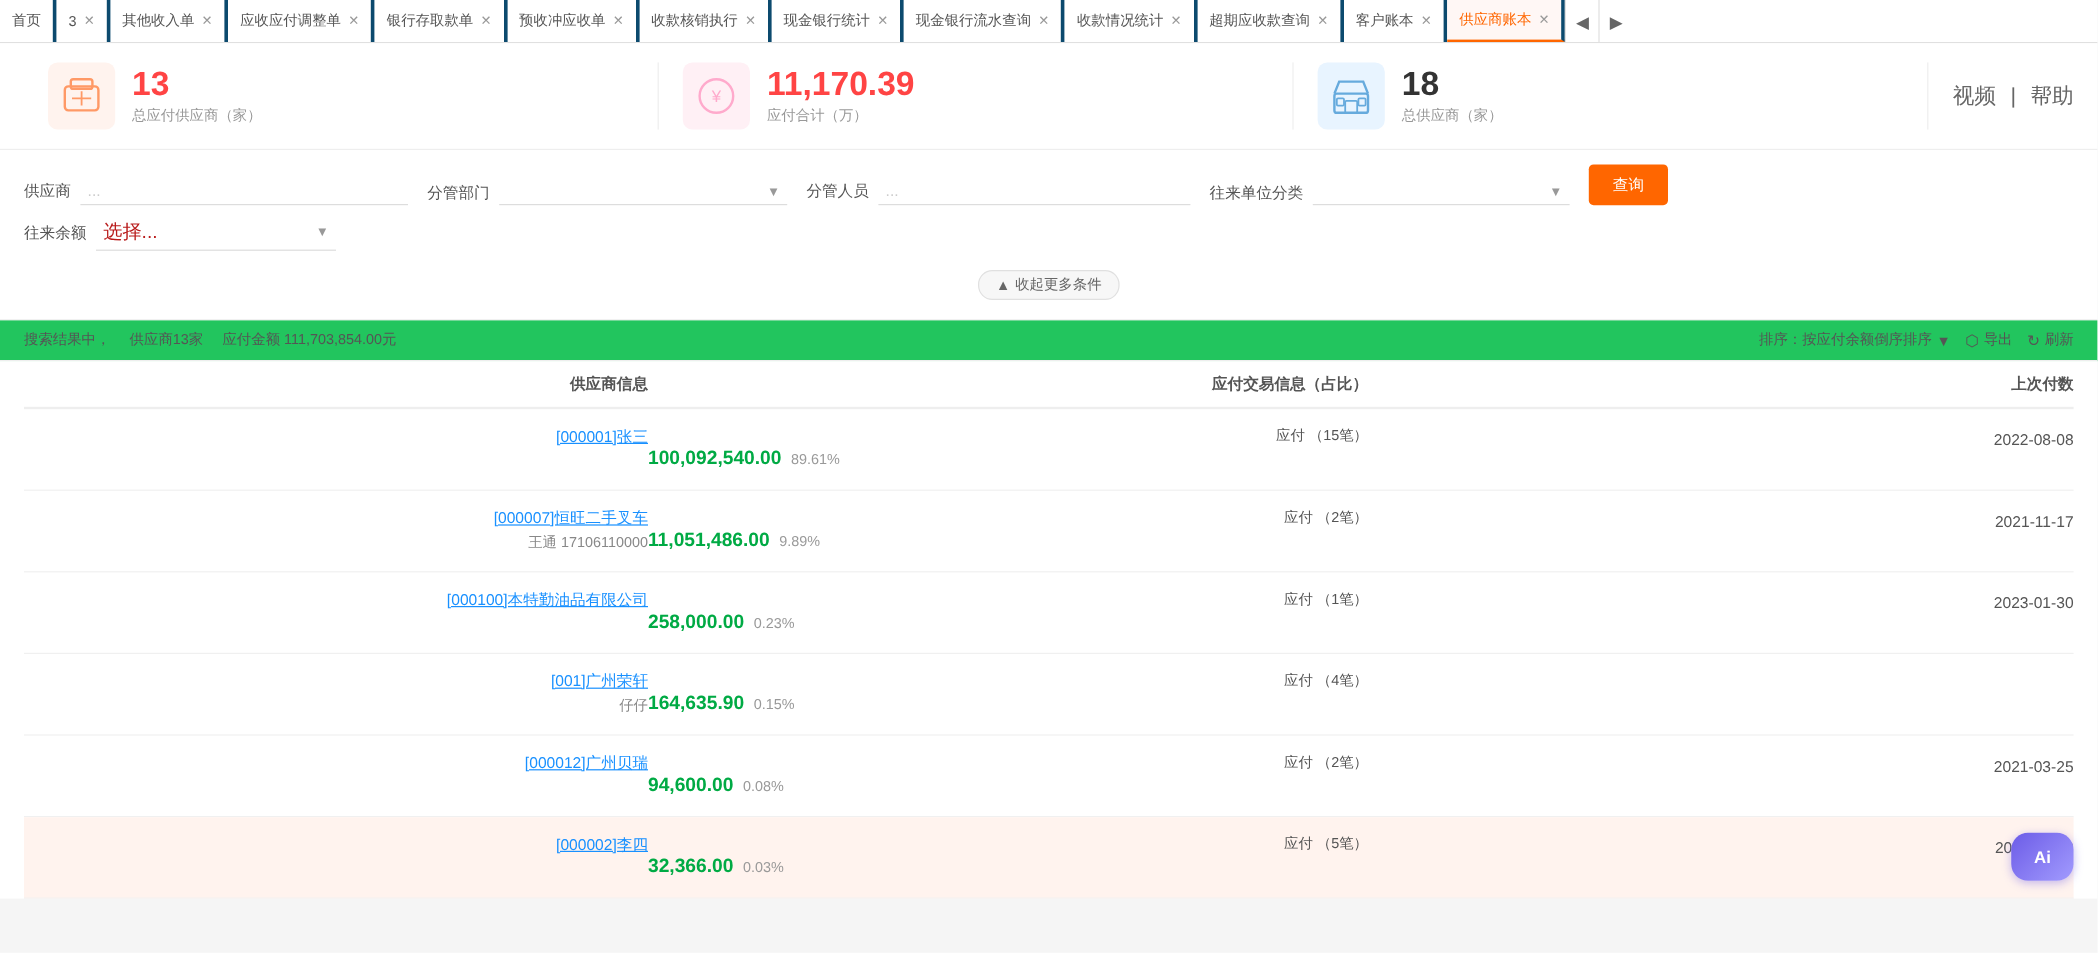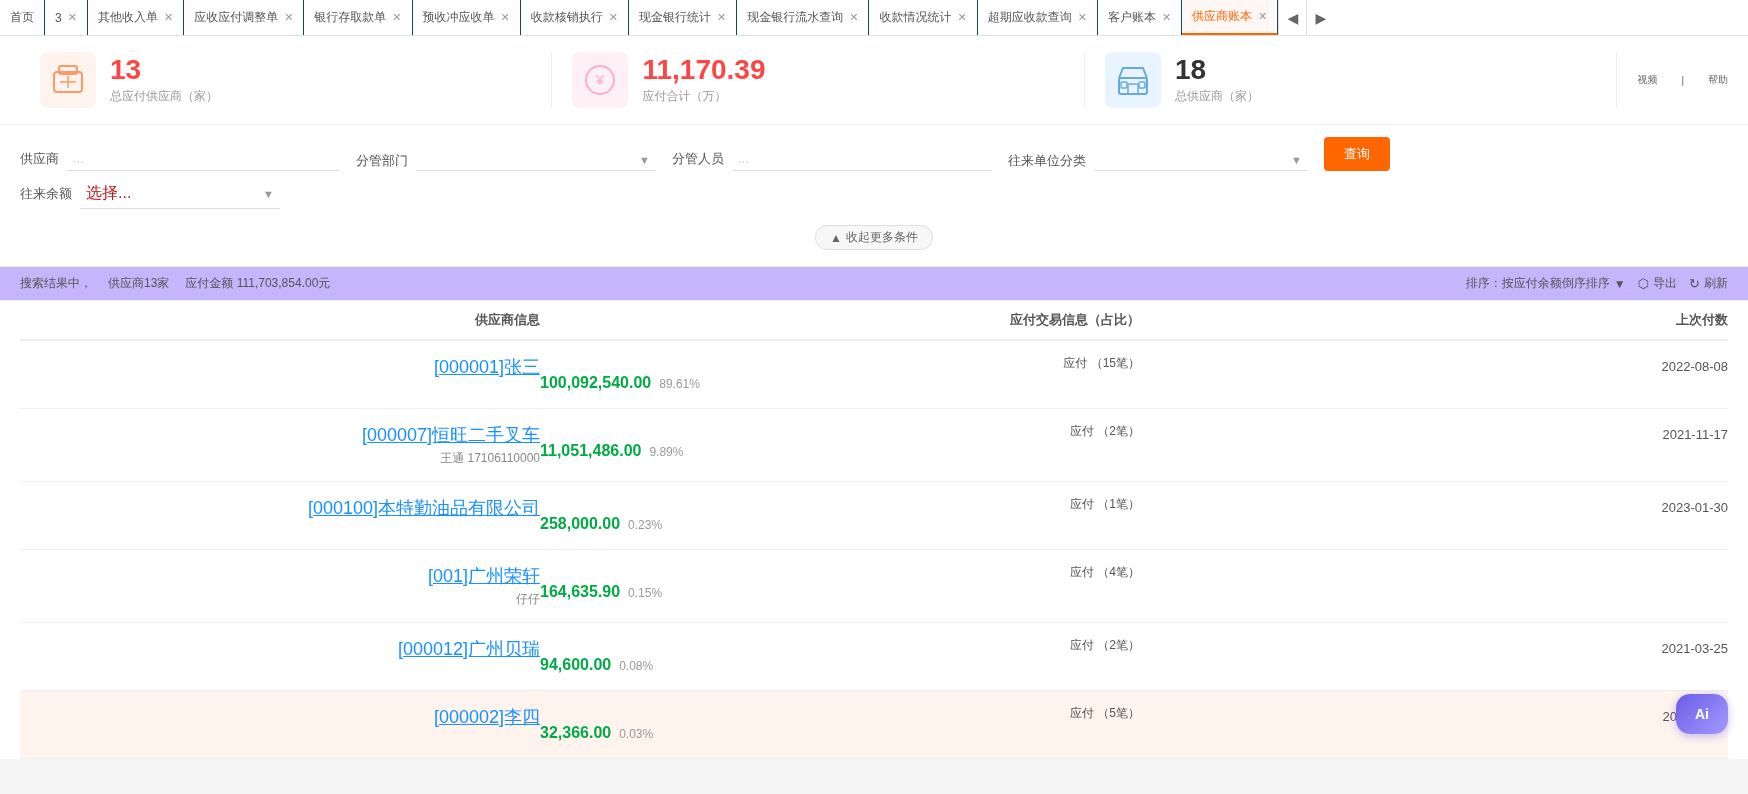--- a/index.html
+++ b/index.html
@@ -15,21 +15,21 @@
       padding: 0;
       overflow: hidden;
     }
     .nav-tab {
       display: flex;
       align-items: center;
       padding: 0 10px;
       height: 100%;
       font-size: 12px;
       color: #555;
-      border-right: 1px solid #0c4a6e;
+      border-right: 3px solid #0c4a6e;
       cursor: pointer;
       white-space: nowrap;
       flex-shrink: 0;
     }
     .nav-tab.active { background: #fff7f5; color: #ff6600; border-bottom: 2px solid #ff6600; }
     .nav-tab .close-x { margin-left: 6px; color: #999; font-size: 11px; }
     .nav-arrow {
       display: flex;
       align-items: center;
       justify-content: center;
@@ -80,23 +80,23 @@
     }
     .summary-text .big-num.dark { color: #333; }
     .summary-text .label {
       font-size: 12px;
       color: #999;
       margin-top: 4px;
     }
     .top-right-links {
       display: flex;
       align-items: center;
-      font-size: 10px;
+      font-size: 18px;
       color: #666;
-      gap: 24px;
+      gap: 12px;
       padding-left: 20px;
       white-space: nowrap;
     }
     .top-right-links span { cursor: pointer; color: #666; }
 
     
     .filter-area {
       background: #fff;
       padding: 12px 20px;
       border-bottom: 1px solid #eee;
@@ -172,21 +172,21 @@
       border-radius: 12px;
       padding: 3px 14px;
     }
 
     
     .result-bar {
       display: flex;
       align-items: center;
       justify-content: space-between;
       padding: 8px 20px;
-      background: #c4b5fd;
+      background: #22c55e;
       border-bottom: 1px solid #eee;
       font-size: 12px;
       color: #555;
     }
     .result-bar .result-info { display: flex; gap: 16px; }
     .result-bar .right-actions { display: flex; align-items: center; gap: 12px; }
     .sort-select {
       display: flex;
       align-items: center;
       gap: 4px;
@@ -224,21 +224,21 @@
       grid-template-columns: 520px 600px 1fr;
       padding: 14px 0;
       border-bottom: 1px solid #f0f0f0;
       align-items: start;
     }
     .table-row.highlighted { background: #fff3ee; }
     .supplier-link {
       color: #1890ff;
       text-decoration: underline;
       cursor: pointer;
-      font-size: 18px;
+      font-size: 13px;
       margin-left: 32px;
     }
     .supplier-sub {
       font-size: 12px;
       color: #888;
       margin-top: 3px;
     }
     .tx-label { font-size: 12px; color: #555; }
     .tx-amount {
       font-size: 16px;

